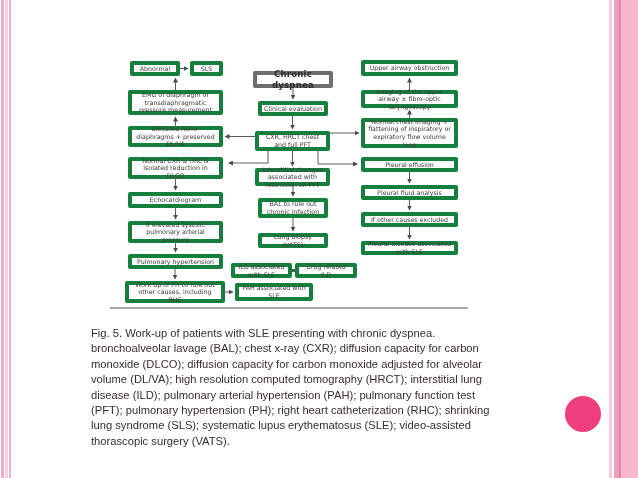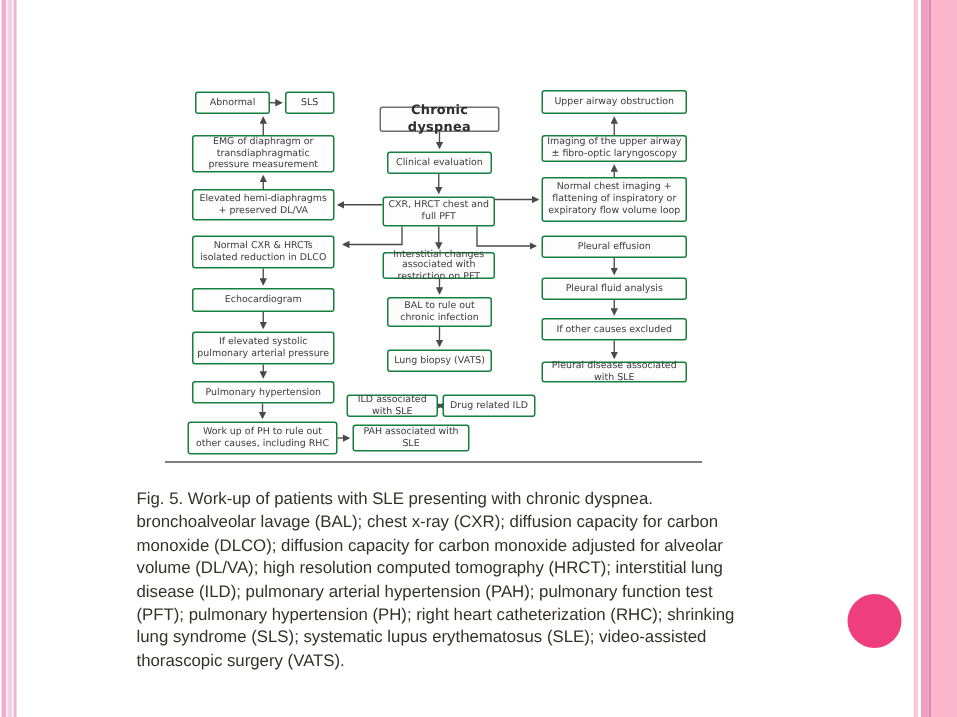--- a/index.html
+++ b/index.html
@@ -20,21 +20,21 @@
   
   #accent-circle{
     position:absolute;left:565px;top:396px;width:36px;height:36px;
     border-radius:50%;background:#ef3e7c;
   }
   
   #flowchart{position:absolute;left:108px;top:50px;width:426px;height:262px;}
   #edge-svg{position:absolute;left:0;top:0;}
   .flow-node{
     position:absolute;box-sizing:border-box;
-    border:1px solid #15803d;border-radius:2px;background:#fdfdfd;
+    border:4px solid #15803d;border-radius:2px;background:#fdfdfd;
     display:flex;align-items:center;justify-content:center;text-align:center;
     font-size:6.3px;line-height:1.22;color:#3d3d3d;padding:1px 2px;
   }
   .flow-node.emphasis{
     font-size:8.6px;font-weight:bold;color:#2e2e2e;border-color:#6e6e6e;
     letter-spacing:.2px;
   }
   #caption{
     position:absolute;left:91px;top:316px;width:412px;
     font-family:Liberation Sans, sans-serif;

